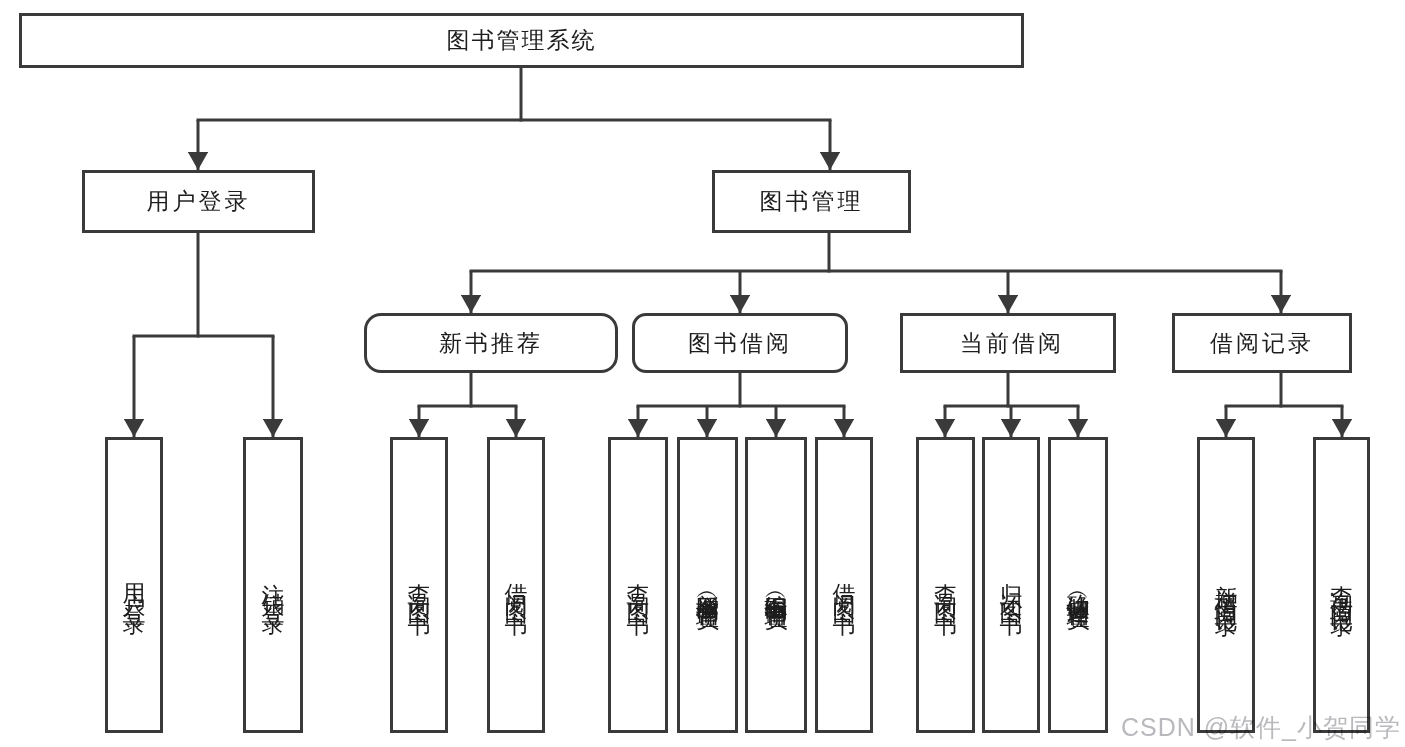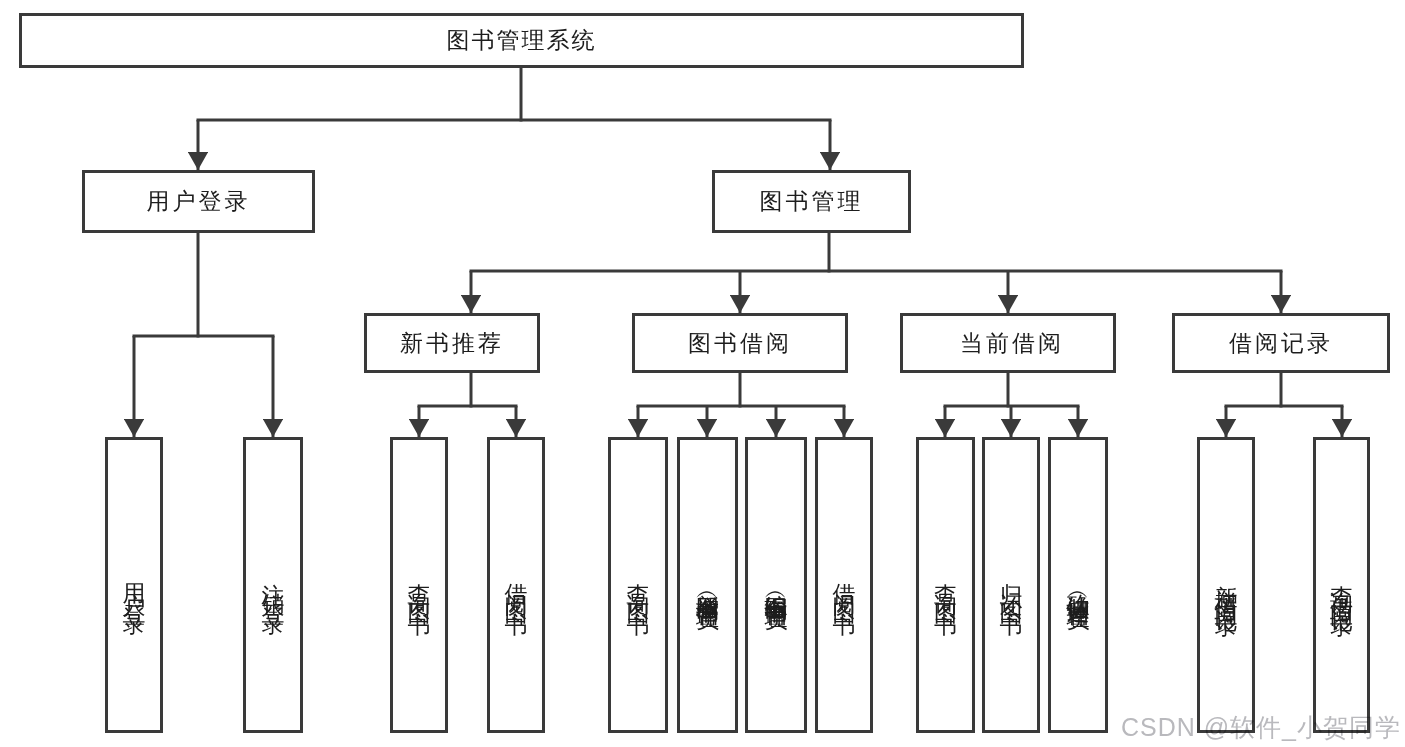--- a/index.html
+++ b/index.html
@@ -87,24 +87,24 @@
       <path d="M1226,406 L1226,437" marker-end="url(#arrow)"></path>
       <path d="M1342,406 L1342,437" marker-end="url(#arrow)"></path>
     </g>
   </svg>
 
   <div class="box hbox root" style="left:19px;top:13px;width:1005px;height:55px;">图书管理系统</div>
 
   <div class="box hbox" style="left:82px;top:170px;width:233px;height:63px;">用户登录</div>
   <div class="box hbox" style="left:712px;top:170px;width:199px;height:63px;">图书管理</div>
 
-  <div class="box hbox" style="left:364px;top:313px;width:176px;height:60px;">新书推荐</div>
-  <div class="box hbox" style="left:632px;top:313px;width:216px;height:60px;">图书借阅</div>
+  <div class="box hbox" style="left:364px;top:313px;width:254px;height:60px;border-radius:17px;">新书推荐</div>
+  <div class="box hbox" style="left:632px;top:313px;width:216px;height:60px;border-radius:14px;">图书借阅</div>
   <div class="box hbox" style="left:900px;top:313px;width:216px;height:60px;padding-left:8px;">当前借阅</div>
-  <div class="box hbox" style="left:1172px;top:313px;width:218px;height:60px;">借阅记录</div>
+  <div class="box hbox" style="left:1172px;top:313px;width:180px;height:60px;">借阅记录</div>
 
   <div class="box vbox sp-lg" style="left:105px;top:437px;width:58px;height:296px;">用户登录</div>
   <div class="box vbox sp-lg" style="left:243px;top:437px;width:60px;height:296px;">注销登录</div>
 
   <div class="box vbox sp-lg" style="left:390px;top:437px;width:58px;height:296px;">查询图书</div>
   <div class="box vbox sp-lg" style="left:487px;top:437px;width:58px;height:296px;">借阅图书</div>
 
   <div class="box vbox sp-lg" style="left:608px;top:437px;width:60px;height:296px;">查询图书</div>
   <div class="box vbox sp-sm" style="left:677px;top:437px;width:61px;height:296px;">新增图书（管理员）</div>
   <div class="box vbox sp-sm" style="left:745px;top:437px;width:62px;height:296px;">编辑图书（管理员）</div>

